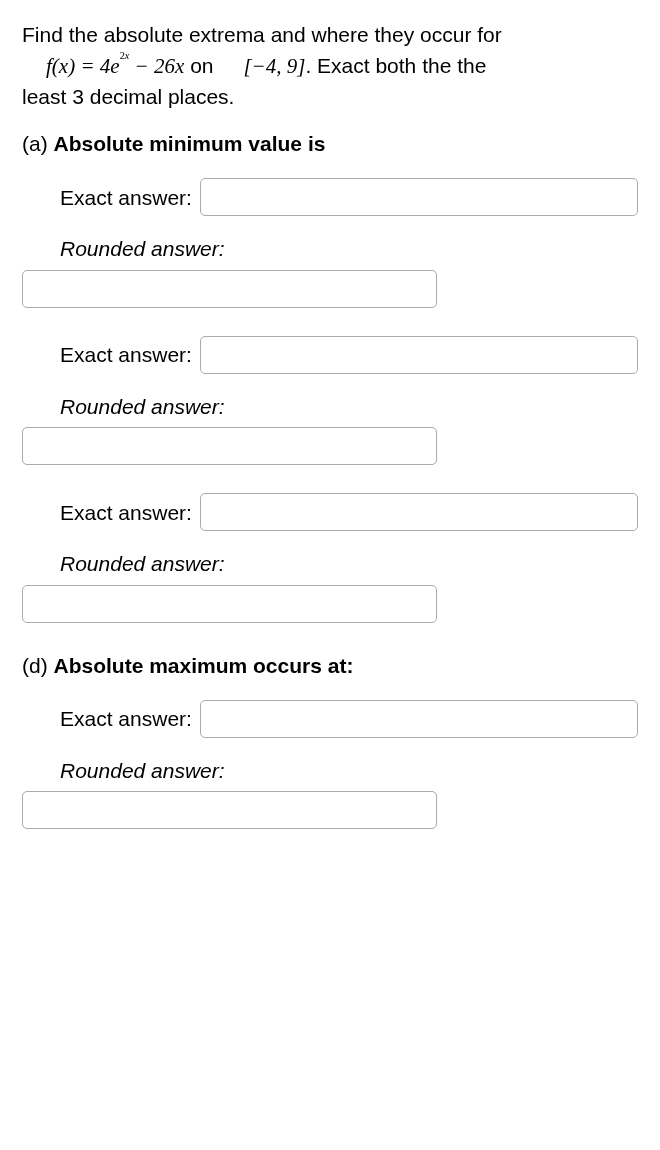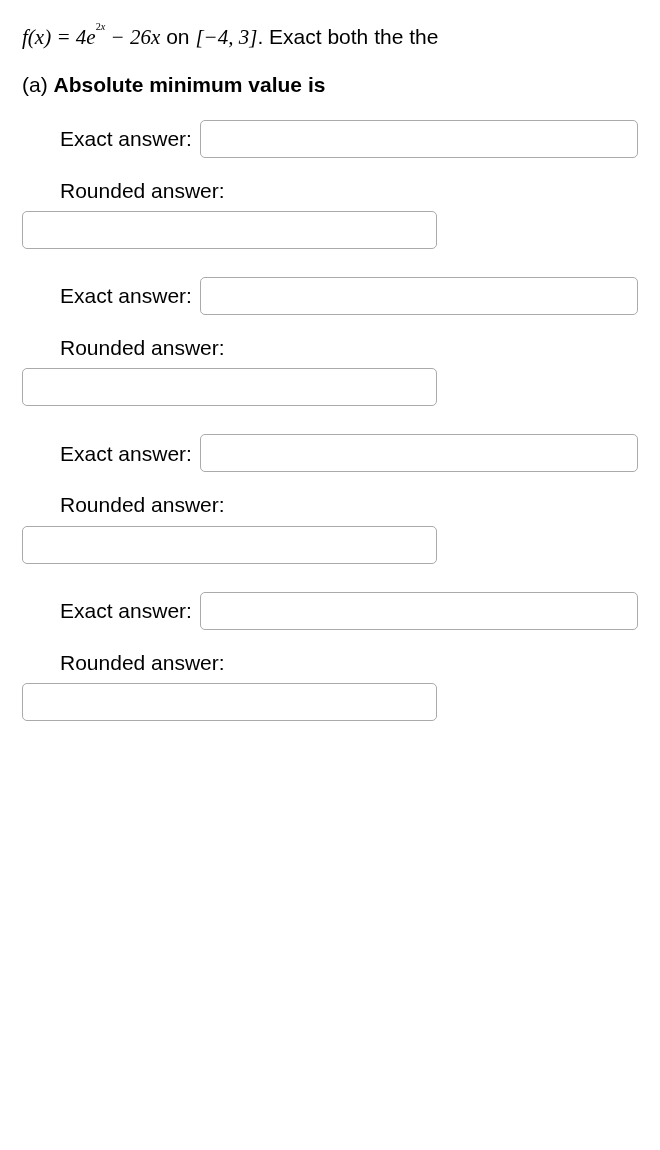--- a/index.html
+++ b/index.html
@@ -18,20 +18,21 @@
     }
     .intro {
       margin-bottom: 18px;
     }
     .intro .line {
       display: block;
     }
     .math {
       font-family: 'Times New Roman', Times, serif;
       font-style: italic;
+      margin-left: 24px;
     }
     .sup {
       font-size: 0.7em;
       vertical-align: super;
       font-style: normal;
     }
     .sup-italic {
       font-style: italic;
     }
     .part-heading {
@@ -70,32 +71,35 @@
       width: 415px;
     }
     .rounded-wrap {
       margin-left: 0px;
       margin-bottom: 28px;
     }
     .rounded-wrap .label {
       margin-left: 38px;
       display: block;
       margin-bottom: 6px;
+      font-style: italic;
     }
     .section {
       margin-bottom: 8px;
     }
   </style>
 </head>
 <body>
 
 <div class="intro">
+  <span class="line">Find the absolute extrema and where they occur for</span>
   <span class="line">
-    <span class="math"><span>f(x) = 4e</span><span class="sup"><span class="sup">2</span><span class="sup sup-italic">x</span></span><span> − 26x</span></span><span>  on </span><span class="math bracket">[−4, 3]</span><span>.  Exact both the the</span>
+    <span class="math"><span>f(x) = 4e</span><span class="sup"><span class="sup">2</span><span class="sup sup-italic">x</span></span><span> − 26x</span></span><span>  on </span><span class="math bracket">[−4, 9]</span><span>.  Exact both the the</span>
   </span>
+  <span class="line">least 3 decimal places.</span>
 </div>
 
 <div class="section">
   <div class="part-heading">
     <span>(a) </span><span class="bold">Absolute minimum value is</span>
   </div>
   <div class="field-row field-row-flex">
     <span class="label">Exact answer:</span>
     <input type="text" class="answer wide" style="">
   </div>
@@ -121,20 +125,23 @@
     <span class="label">Exact answer:</span>
     <input type="text" class="answer wide" style="">
   </div>
   <div class="rounded-wrap">
     <span class="label">Rounded answer:</span>
     <input type="text" class="answer medium" style="">
   </div>
 </div>
 
 <div class="section">
+  <div class="part-heading">
+    <span>(d) </span><span class="bold">Absolute maximum occurs at:</span>
+  </div>
   <div class="field-row field-row-flex">
     <span class="label">Exact answer:</span>
     <input type="text" class="answer wide" style="">
   </div>
   <div class="rounded-wrap">
     <span class="label">Rounded answer:</span>
     <input type="text" class="answer medium" style="">
   </div>
 </div>
 

